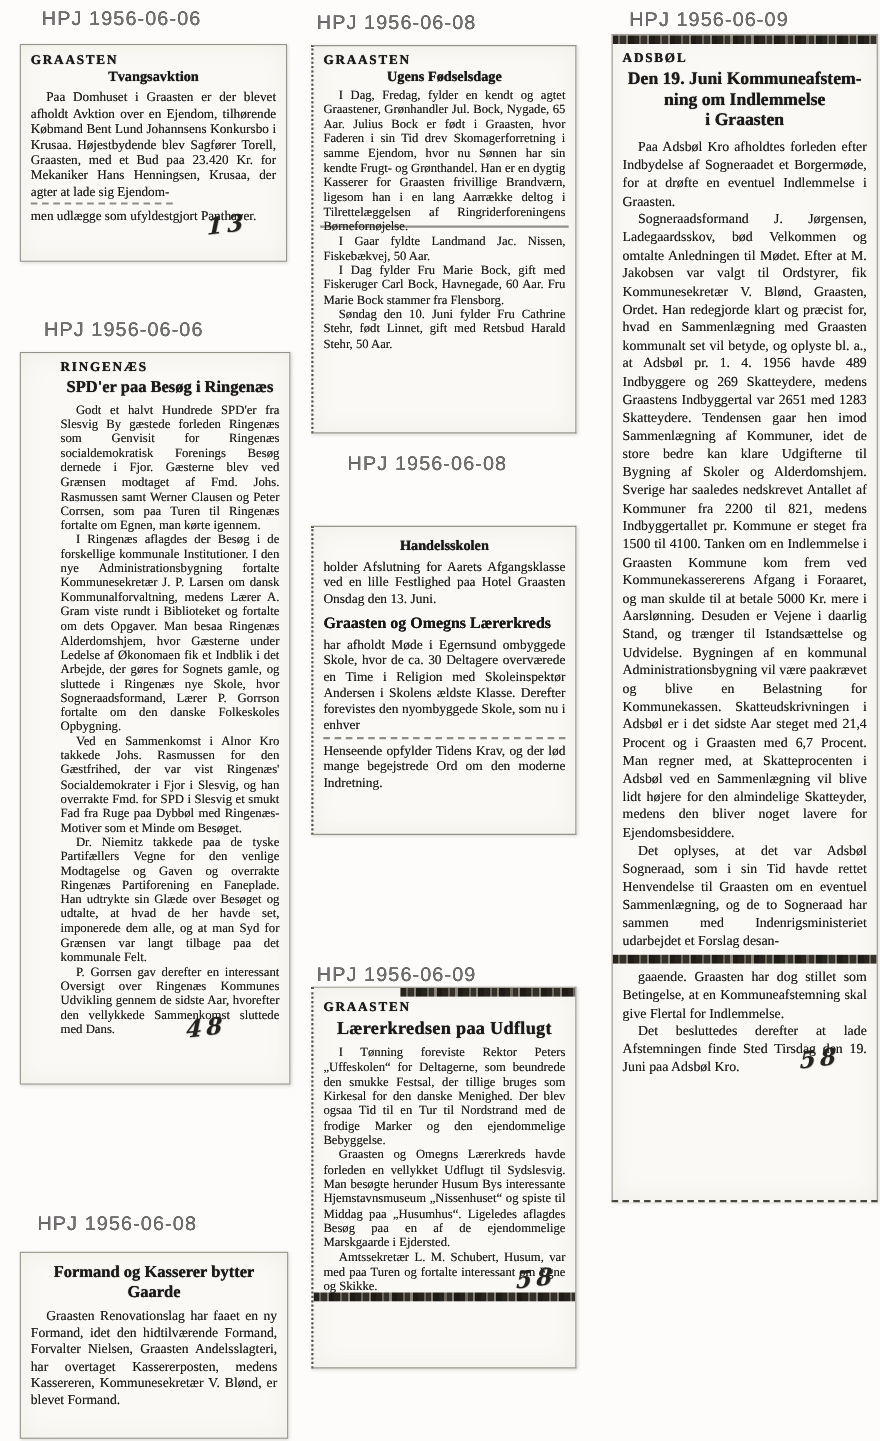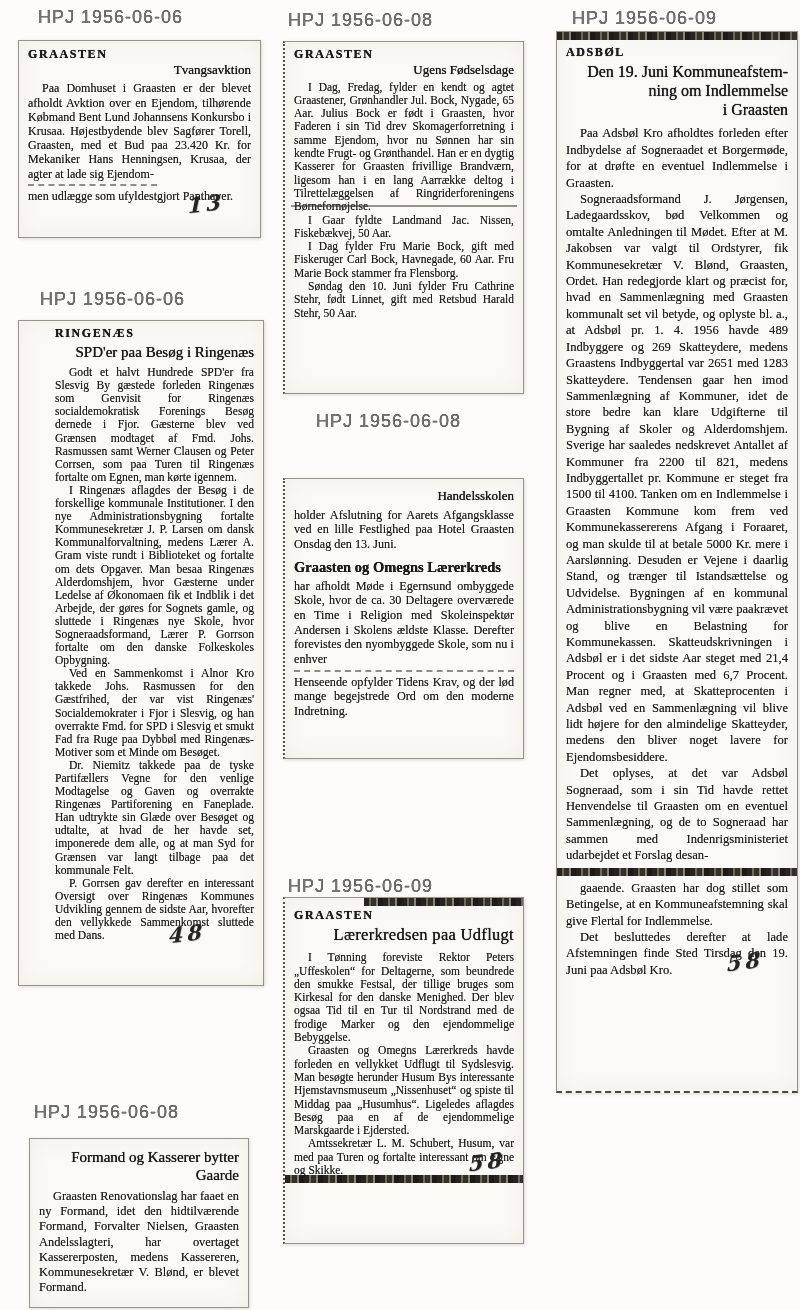--- a/index.html
+++ b/index.html
@@ -7,25 +7,25 @@
         font-family:"Liberation Serif",serif;color:#1b1b1b;}
   .hdr{position:absolute;font-family:"Liberation Sans",sans-serif;font-weight:400;
        font-size:18px;letter-spacing:1px;color:#737373;text-shadow:0 0 .5px #000;white-space:nowrap;}
   .clip{position:absolute;background:#faf9f5;border:1px solid #97948c;
         box-shadow:1px 1px 3px rgba(60,60,50,.18), inset 0 0 22px rgba(120,112,95,.08);
         padding:6px 9px;box-sizing:border-box;overflow:hidden;}
   .clip p{margin:0;text-indent:14px;text-align:justify;
           text-shadow:0 0 .5px rgba(25,25,25,.6);}
   .clip p.noind{text-indent:0;}
   .kicker{font-weight:700;font-size:12px;letter-spacing:1.6px;text-shadow:0 0 .7px #000;}
-  .hl{font-weight:400;text-align:right;text-shadow:0 0 .7px #000;}
+  .hl{font-weight:700;text-align:center;text-shadow:0 0 .7px #000;}
   .hl-sm{font-size:13px;margin:2px 0 4px;}
   .hl-md{font-size:15px;line-height:18px;margin:3px 0 5px;}
   .hl-lg{font-size:16.5px;line-height:20px;margin:3px 0 6px;letter-spacing:.3px;}
-  .hl-line{font-weight:400;text-align:right;font-size:16px;line-height:19px;text-shadow:0 0 .8px #000;}
+  .hl-line{font-weight:700;text-align:center;font-size:16px;line-height:19px;text-shadow:0 0 .8px #000;}
   .subhl{font-weight:700;font-size:14.5px;margin:8px 0 4px;text-indent:0;text-shadow:0 0 .6px #000;}
   .f12 {font-size:12px;  line-height:14.2px;}
   .f115{font-size:11.5px;line-height:13.3px;}
   .f116{font-size:11.6px;line-height:13.1px;padding-left:36px;}
   .f122{font-size:12.2px;line-height:14.7px;margin-top:35px;}
   .f125{font-size:12.4px;line-height:15.2px;}
   .f13 {font-size:12.6px;line-height:16.4px;}
   .divider{border-top:2px dashed #4a473f;opacity:.6;margin:3px 0;}
   .divider.half{width:58%;}
   .band{height:8px;background:repeating-linear-gradient(90deg,
@@ -65,21 +65,21 @@
     <p>Ved en Sammenkomst i Alnor Kro takkede Johs. Rasmussen for den Gæstfrihed, der var vist Ringenæs' Socialdemokrater i Fjor i Slesvig, og han overrakte Fmd. for SPD i Slesvig et smukt Fad fra Ruge paa Dybbøl med Ringenæs-Motiver som et Minde om Besøget.</p>
     <p>Dr. Niemitz takkede paa de tyske Partifællers Vegne for den venlige Modtagelse og Gaven og overrakte Ringenæs Partiforening en Faneplade. Han udtrykte sin Glæde over Besøget og udtalte, at hvad de her havde set, imponerede dem alle, og at man Syd for Grænsen var langt tilbage paa det kommunale Felt.</p>
     <p>P. Gorrsen gav derefter en interessant Oversigt over Ringenæs Kommunes Udvikling gennem de sidste Aar, hvorefter den vellykkede Sammenkomst sluttede med Dans.</p>
     <div class="markline" style="padding-right:48px">
       <span class="mark">48</span>
     </div>
   </section>
 
   <div class="hdr" style="left:34px;top:1102px">HPJ 1956-06-08</div>
 
-  <section class="clip f125" style="left:29px;top:1138px;width:220px;height:170px">
+  <section class="clip f125" style="left:18px;top:1138px;width:244px;height:170px">
     <div class="hl hl-md">Formand og Kasserer bytter Gaarde</div>
     <p>Graasten Renovationslag har faaet en ny Formand, idet den hidtilværende Formand, Forvalter Nielsen, Graasten Andelsslagteri, har overtaget Kassererposten, medens Kassereren, Kommunesekretær V. Blønd, er blevet Formand.</p>
   </section>
 
   <div class="hdr" style="left:288px;top:10px">HPJ 1956-06-08</div>
 
   <section class="clip f115" style="left:283px;top:41px;width:241px;height:353px;border-left:2px dotted #55524a">
     <div class="kicker">GRAASTEN</div>
     <div class="hl hl-sm">Ugens Fødselsdage</div>
     <p>I Dag, Fredag, fylder en kendt og agtet Graastener, Grønhandler Jul. Bock, Nygade, 65 Aar. Julius Bock er født i Graasten, hvor Faderen i sin Tid drev Skomagerforretning i samme Ejendom, hvor nu Sønnen har sin kendte Frugt- og Grønthandel. Han er en dygtig Kasserer for Graasten frivillige Brandværn, ligesom han i en lang Aarrække deltog i Tilrettelæggelsen af Ringriderforeningens Børnefornøjelse.</p>

